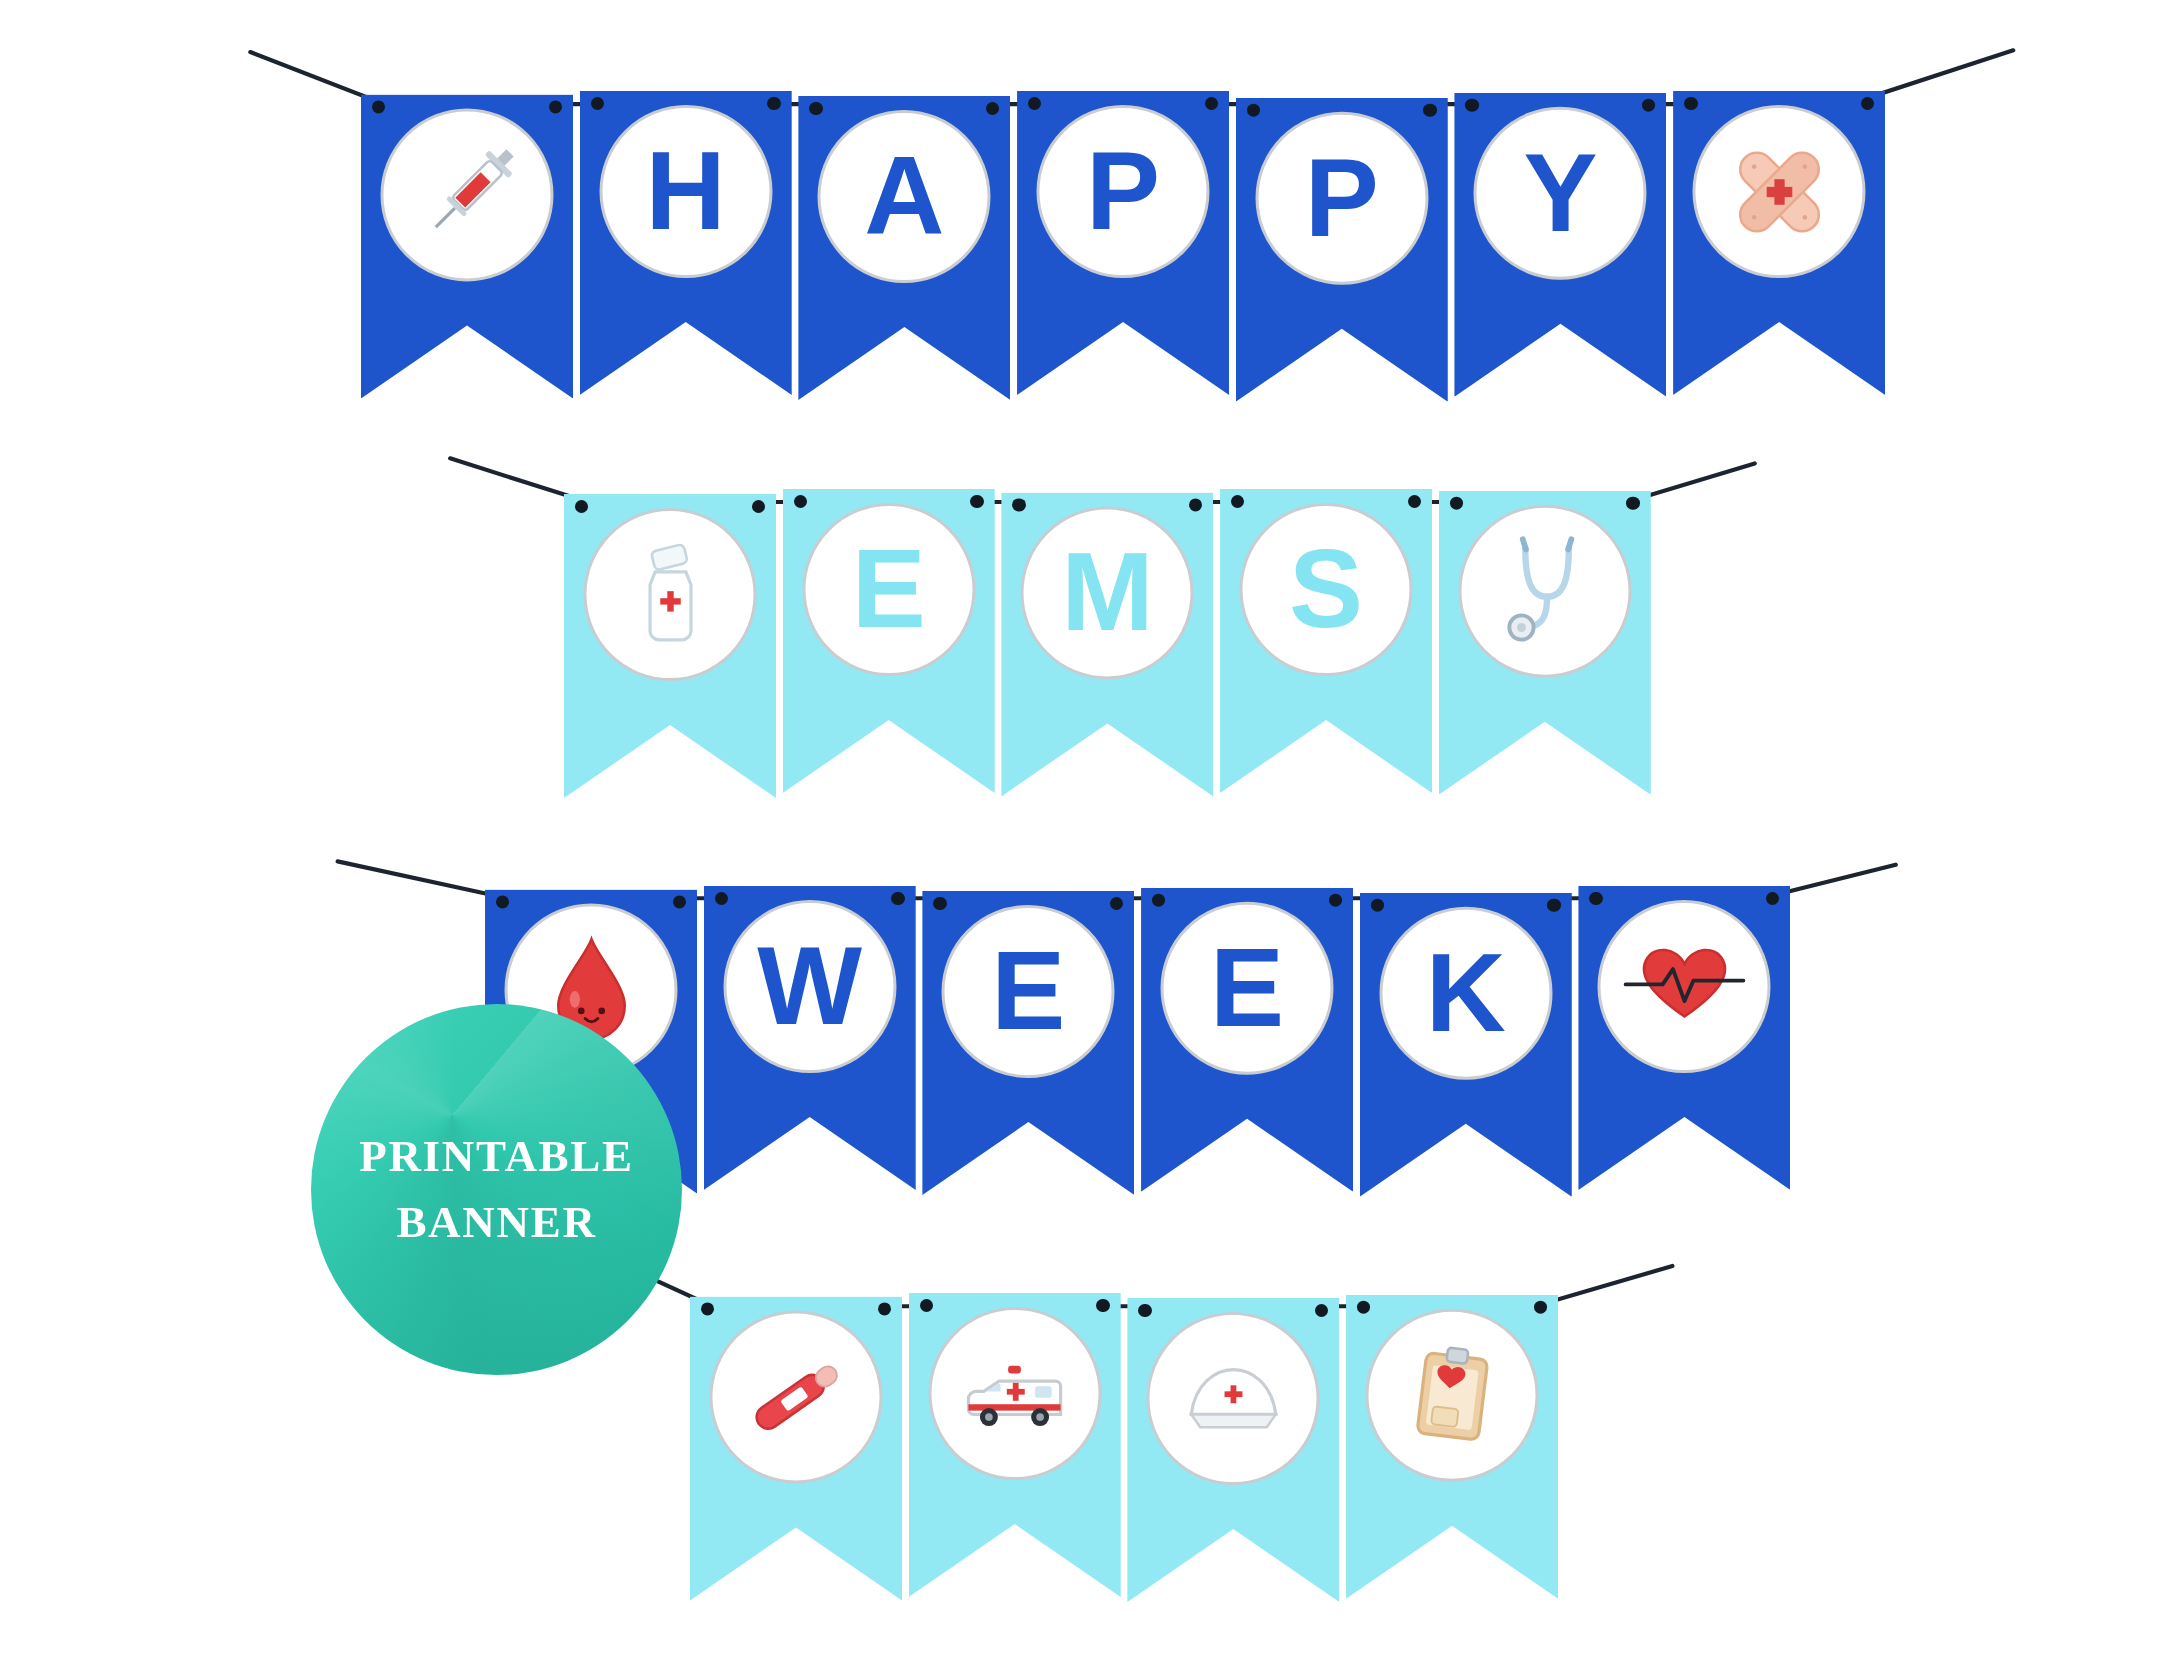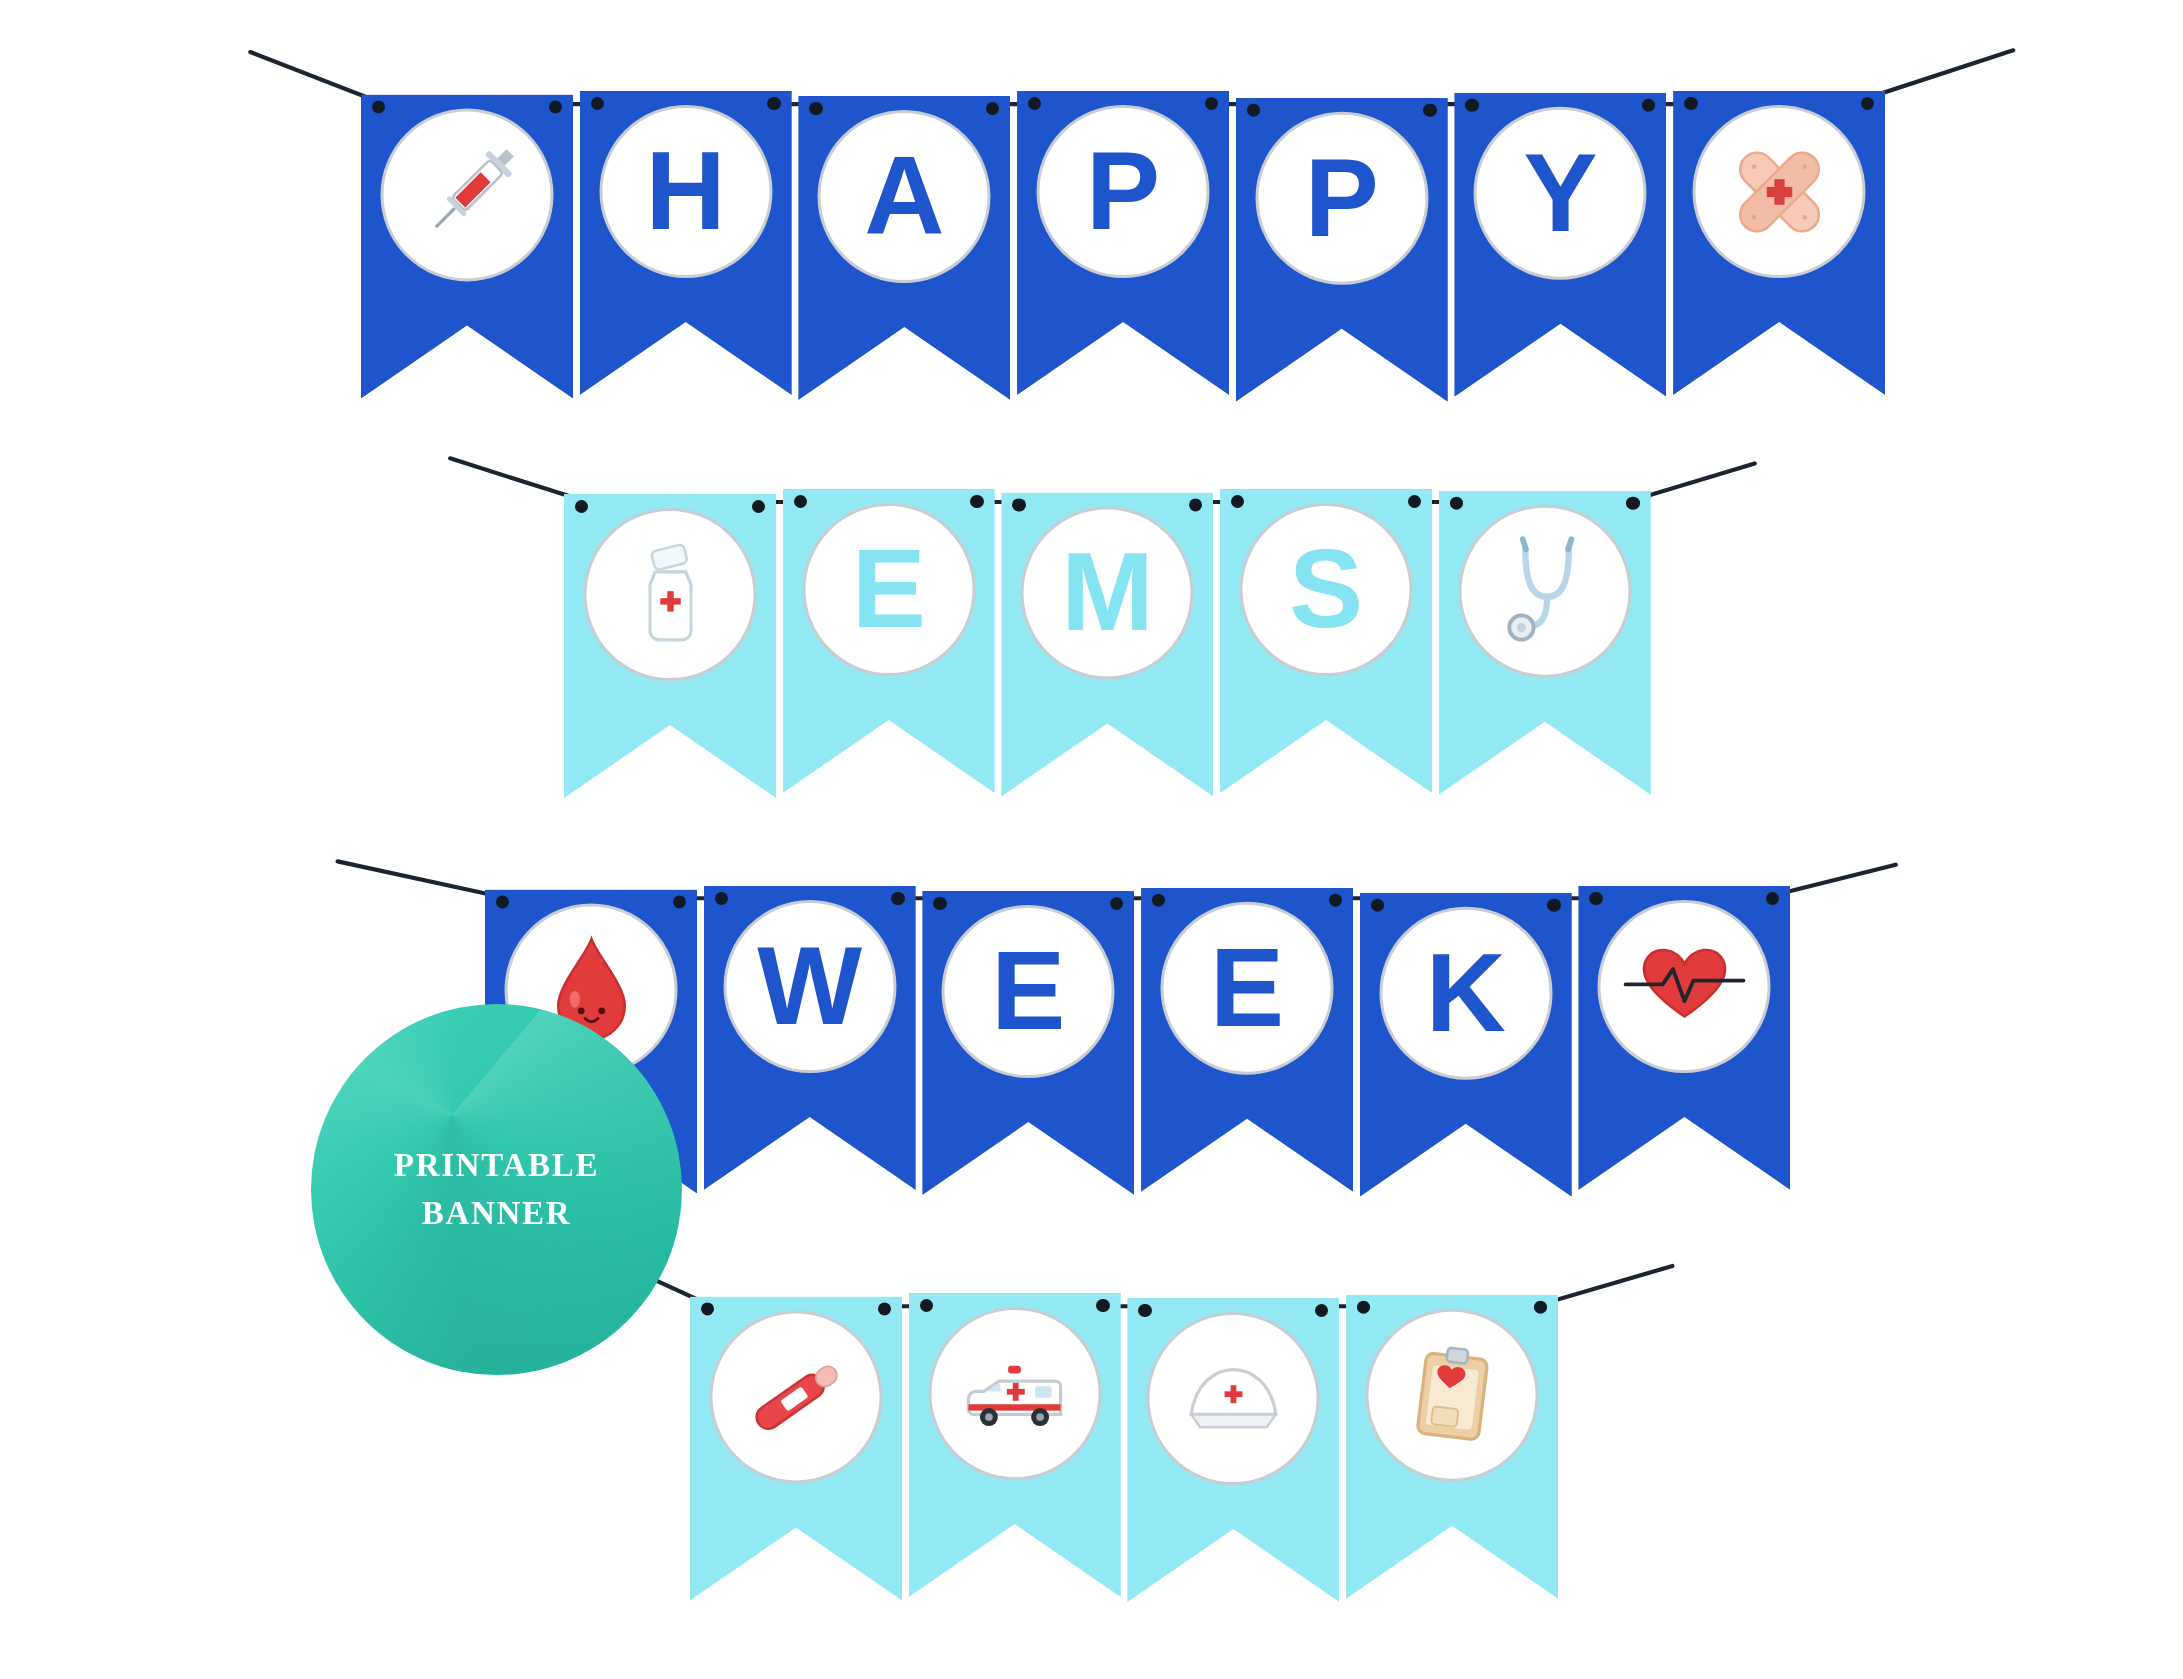--- a/index.html
+++ b/index.html
@@ -52,21 +52,21 @@
     border-radius:50%;
     background:
       conic-gradient(from 40deg at 38% 30%, rgba(255,255,255,.14), transparent 22%, rgba(0,40,40,.08) 38%, transparent 55%, rgba(255,255,255,.10) 72%, transparent 90%),
       linear-gradient(135deg, #3fd4ba 0%, #2fc7ad 45%, #23b49c 100%);
     z-index:5;
     display:flex;flex-direction:column;align-items:center;justify-content:center;
     text-align:center;
   }
   #badge .badge-line{
     color:#ffffff;font-family:"Liberation Serif", serif;font-weight:bold;
-    font-size:33px;line-height:1.45;letter-spacing:1.7px;
+    font-size:45px;line-height:1.45;letter-spacing:1.7px;
   }
 </style>
 </head>
 <body>
 
 <div id="canvas">
 
   <svg id="strings" width="2183" height="1679" viewBox="0 0 2600 2000">
     <polyline points="298,62 458,124 2202,124 2398,60" fill="none" stroke="#1c2430" stroke-width="5" stroke-linecap="round"></polyline>
     <polyline points="536,546 700,598 1938,598 2090,552" fill="none" stroke="#1c2430" stroke-width="5" stroke-linecap="round"></polyline>

